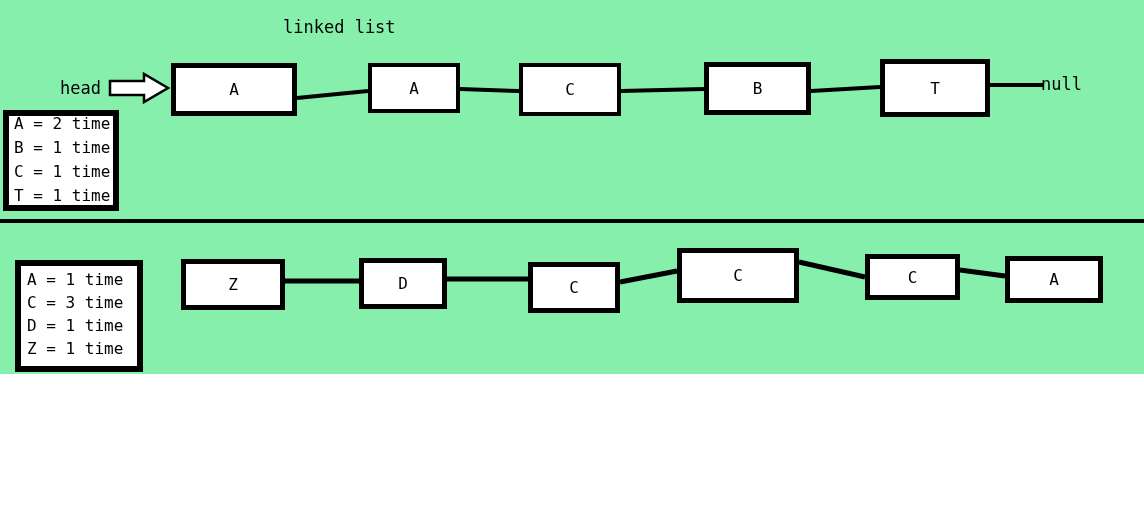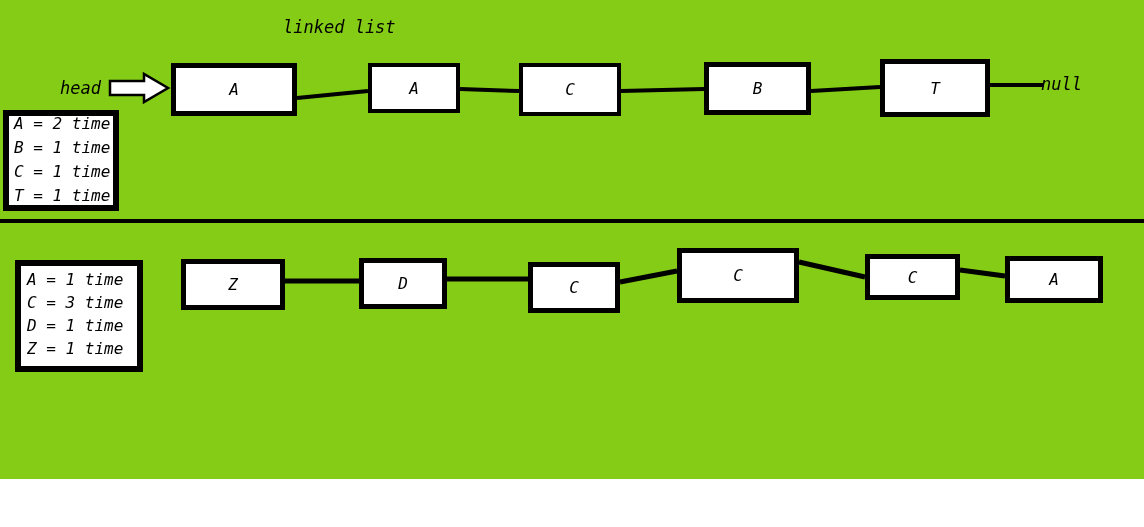--- a/index.html
+++ b/index.html
@@ -7,24 +7,23 @@
     margin: 0;
     padding: 0;
     background: #ffffff;
   }
   body {
     font-family: "DejaVu Sans Mono", "Liberation Mono", monospace;
   }
   #canvas {
     position: relative;
     width: 1144px;
-    height: 479px;
-    background: #84cc16;
+    height: 374px;
+    background: #86efac;
     overflow: hidden;
-    font-style: italic;
   }
   #diagram-svg {
     position: absolute;
     left: 0;
     top: 0;
     width: 1144px;
     height: 527px;
     display: block;
   }
   .node-rect {

